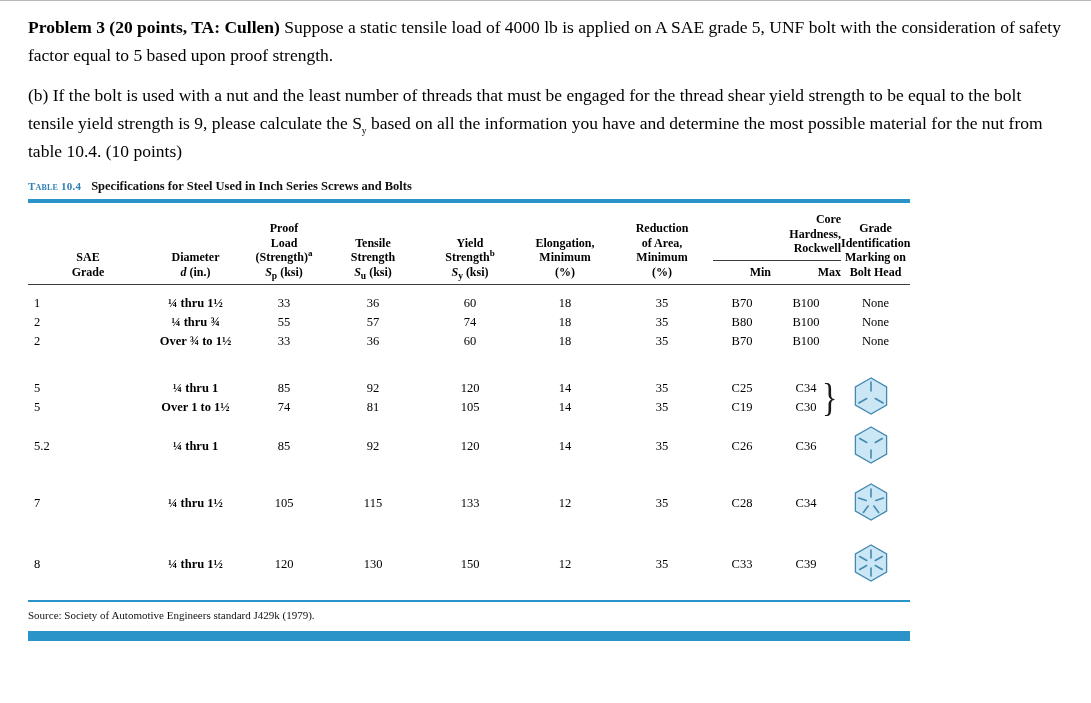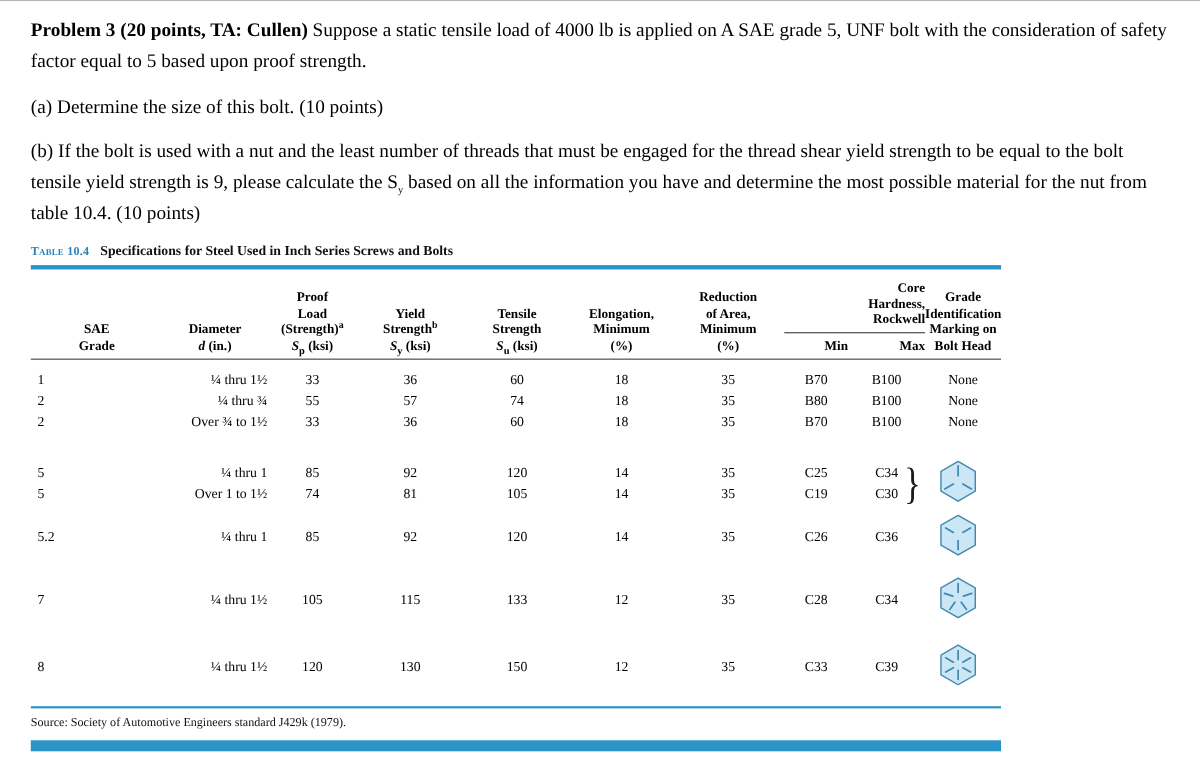--- a/index.html
+++ b/index.html
@@ -26,42 +26,41 @@
   .rule-med{height:2px;background:#2a93c8;}
   .grid{display:grid;grid-template-columns:120px 95px 82px 96px 98px 92px 102px 58px 70px 69px;width:882px;}
   .thead{margin-top:9px;align-items:end;font-weight:bold;font-size:12px;line-height:14.5px;padding-bottom:5px;border-bottom:1px solid #3c3c3c;}
   .hcell{text-align:center;white-space:nowrap;}
   .hcell.left{text-align:center;}
   .hc-hard{grid-column:8/10;text-align:right;}
   .minmax{display:grid;grid-template-columns:58px 70px;border-top:1px solid #3c3c3c;margin-top:4px;padding-top:4px;}
   .trow{height:19px;line-height:19px;font-size:12.5px;}
   .c{text-align:center;white-space:nowrap;}
   .c-grade{text-align:left;padding-left:6px;}
-  .c-diam{text-align:right;}
+  .c-diam{text-align:center;font-weight:bold;}
   .group{position:relative;}
   .g1{margin-top:9px;}
   .g2{margin-top:28px;}
   .g3{margin-top:20px;}
   .g4{margin-top:38px;}
   .g5{margin-top:42px;}
   .icon-abs{position:absolute;left:824px;top:50%;transform:translateY(-50%);}
   .brace{position:absolute;left:792px;top:-3px;font-size:40px;line-height:44px;color:#1a1a1a;transform:scaleX(.8);}
   .footrule{margin-top:26px;}
   .footnotes{margin-top:6px;font-size:11px;line-height:14.5px;color:#111;}
   .src-label{}
   .bottombar{height:10px;background:#2a93c8;margin-top:8px;}
 </style>
 </head>
 <body>
 
 <div class="page">
 
   <p class="para p-intro"><span class="bold">Problem 3 (20 points, TA: Cullen)</span><span> Suppose a static tensile load of 4000 lb is applied on A SAE grade 5, UNF bolt with the consideration of safety factor equal to 5 based upon proof strength.</span></p>
 
-  <p class="para p-a">(a) Determine the size of this bolt. (10 points)</p>
 
   <p class="para p-b"><span>(b) If the bolt is used with a nut and the least number of threads that must be engaged for the thread shear yield strength to be equal to the bolt tensile yield strength is 9, please calculate the S</span><sub>y</sub><span> based on all the information you have and determine the most possible material for the nut from table 10.4. (10 points)</span></p>
 
   <div class="tbl">
 
     <div class="tbl-titlebar">
       <span class="tbl-label">Table 10.4</span><span class="tbl-name">Specifications for Steel Used in Inch Series Screws and Bolts</span>
     </div>
 
     <div class="rule-thick"></div>
@@ -75,28 +74,28 @@
         <div>Diameter</div>
         <div><i>d</i><span> (in.)</span></div>
       </div>
       <div class="hcell">
         <div>Proof</div>
         <div>Load</div>
         <div><span>(Strength)</span><sup>a</sup></div>
         <div><i>S</i><sub>p</sub><span> (ksi)</span></div>
       </div>
       <div class="hcell">
+        <div>Tensile</div>
+        <div>Strength</div>
+        <div><i>S</i><sub>u</sub><span> (ksi)</span></div>
+      </div>
+      <div class="hcell">
         <div>Yield</div>
         <div><span>Strength</span><sup>b</sup></div>
         <div><i>S</i><sub>y</sub><span> (ksi)</span></div>
-      </div>
-      <div class="hcell">
-        <div>Tensile</div>
-        <div>Strength</div>
-        <div><i>S</i><sub>u</sub><span> (ksi)</span></div>
       </div>
       <div class="hcell">
         <div>Elongation,</div>
         <div>Minimum</div>
         <div>(%)</div>
       </div>
       <div class="hcell">
         <div>Reduction</div>
         <div>of Area,</div>
         <div>Minimum</div>

